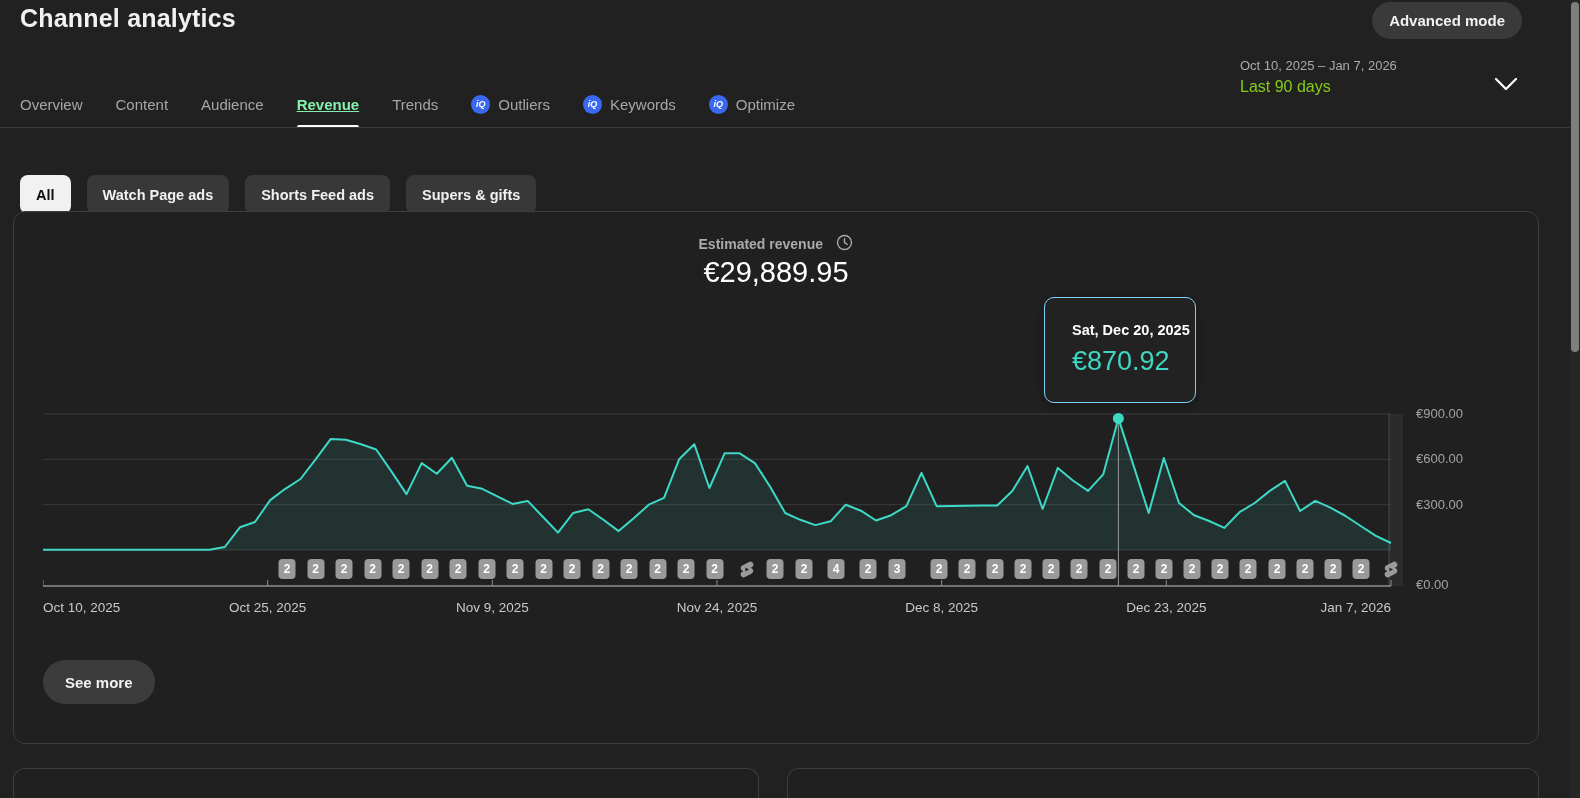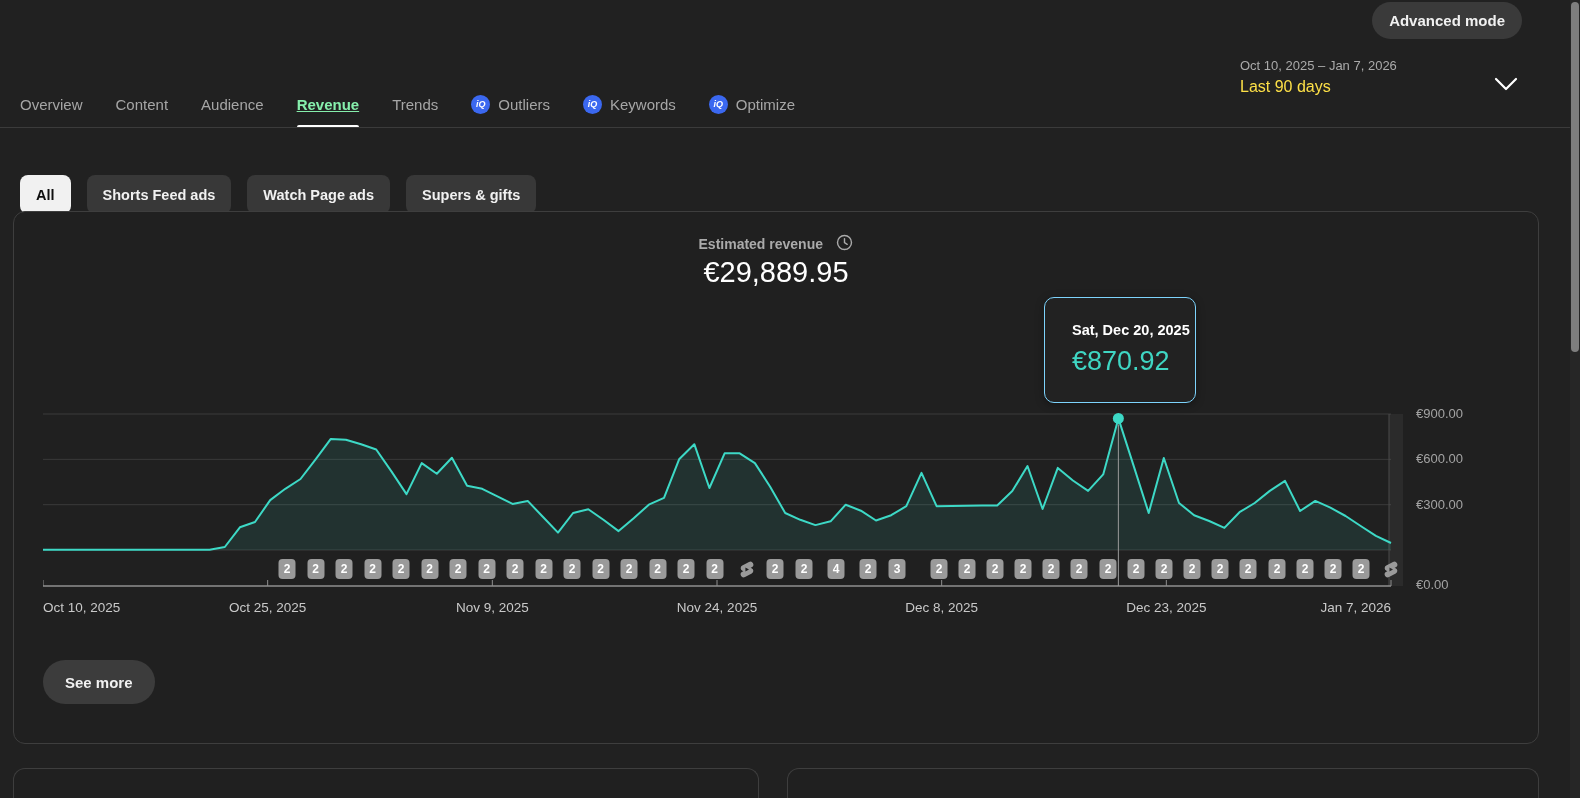--- a/index.html
+++ b/index.html
@@ -17,21 +17,21 @@
   .tab{position:relative;height:48px;display:flex;align-items:center;gap:8px;font-size:15px;
     color:#a6a6a6;cursor:pointer;white-space:nowrap;}
   .tab.active{color:#86efac;font-weight:700;text-decoration:underline;}
   .tab.active::after{content:"";position:absolute;left:0;right:0;bottom:0;height:3px;background:#fff;border-radius:2px 2px 0 0;}
   .iq-dot{width:19px;height:19px;border-radius:50%;background:#3b68f0;color:#fff;display:flex;
     align-items:center;justify-content:center;font-size:9px;font-weight:700;font-style:italic;}
   #tab-divider{left:0;top:127px;width:1580px;height:1px;background:#3b3b3b;}
   
   #date-filter{left:1240px;top:58px;cursor:pointer;}
   #date-range{font-size:13px;color:#aaaaaa;margin-bottom:5px;}
-  #date-preset{font-size:16px;color:#fde047;}
+  #date-preset{font-size:16px;color:#84cc16;}
   #chevron{left:1492px;top:72px;}
   
   #chiprow{left:20px;top:149px;display:flex;gap:16px;}
   .chip{height:39px;padding:0 16px;border-radius:8px;background:#383838;color:#f1f1f1;
     display:flex;align-items:center;font-size:14.5px;font-weight:600;cursor:pointer;white-space:nowrap;margin-top:26px;}
   .chip.selected{background:#f1f1f1;color:#0f0f0f;}
   
   #revenue-card{left:13px;top:211px;width:1524px;height:531px;border:1px solid #3e3e3e;border-radius:12px;
     background:#202020;}
   #metric-head{left:0;top:22px;width:100%;text-align:center;}
@@ -61,20 +61,21 @@
   #preview-right{left:787px;width:750px;}
   
   #scrollbar{right:0;top:0;width:10px;height:798px;background:#262626;}
   #scrollbar-thumb{position:absolute;left:1px;top:2px;width:8px;height:350px;border-radius:4px;background:#7e7e7e;cursor:pointer;}
 </style>
 </head>
 <body>
 
 <div id="stage">
 
+  <div id="page-title" class="abs">Channel analytics</div>
 
   <button id="advanced-btn" class="abs">
     <span>Advanced mode</span>
   </button>
 
   <div id="tabrow" class="abs">
       <div class="tab">
         <span>Overview</span>
       </div>
       <div class="tab">
@@ -107,22 +108,22 @@
   <div id="date-filter" class="abs">
     <div id="date-range">Oct 10, 2025 – Jan 7, 2026</div>
     <div id="date-preset">Last 90 days</div>
   </div>
   <svg id="chevron" class="abs" width="28" height="24" viewBox="0 0 28 24">
     <polyline points="4,7 14,17 24,7" fill="none" stroke="#ffffff" stroke-width="2.2" stroke-linecap="round" stroke-linejoin="round"></polyline>
   </svg>
 
   <div id="chiprow" class="abs">
       <div class="chip selected">All</div>
+      <div class="chip">Watch Page ads</div>
       <div class="chip">Shorts Feed ads</div>
-      <div class="chip">Watch Page ads</div>
       <div class="chip">Supers &amp; gifts</div>
     </div>
 
   <div id="revenue-card" class="abs">
 
     <div id="metric-head" class="abs">
       <span id="metric-label">Estimated revenue</span>
       <svg width="17" height="17" viewBox="0 0 17 17" style="vertical-align:-3px;margin-left:9px">
         <circle cx="8.5" cy="8.5" r="7" fill="none" stroke="#aaaaaa" stroke-width="1.4"></circle>
         <path d="M8.5 4.6 V8.7 L11.2 10.3" fill="none" stroke="#aaaaaa" stroke-width="1.4" stroke-linecap="round"></path>

